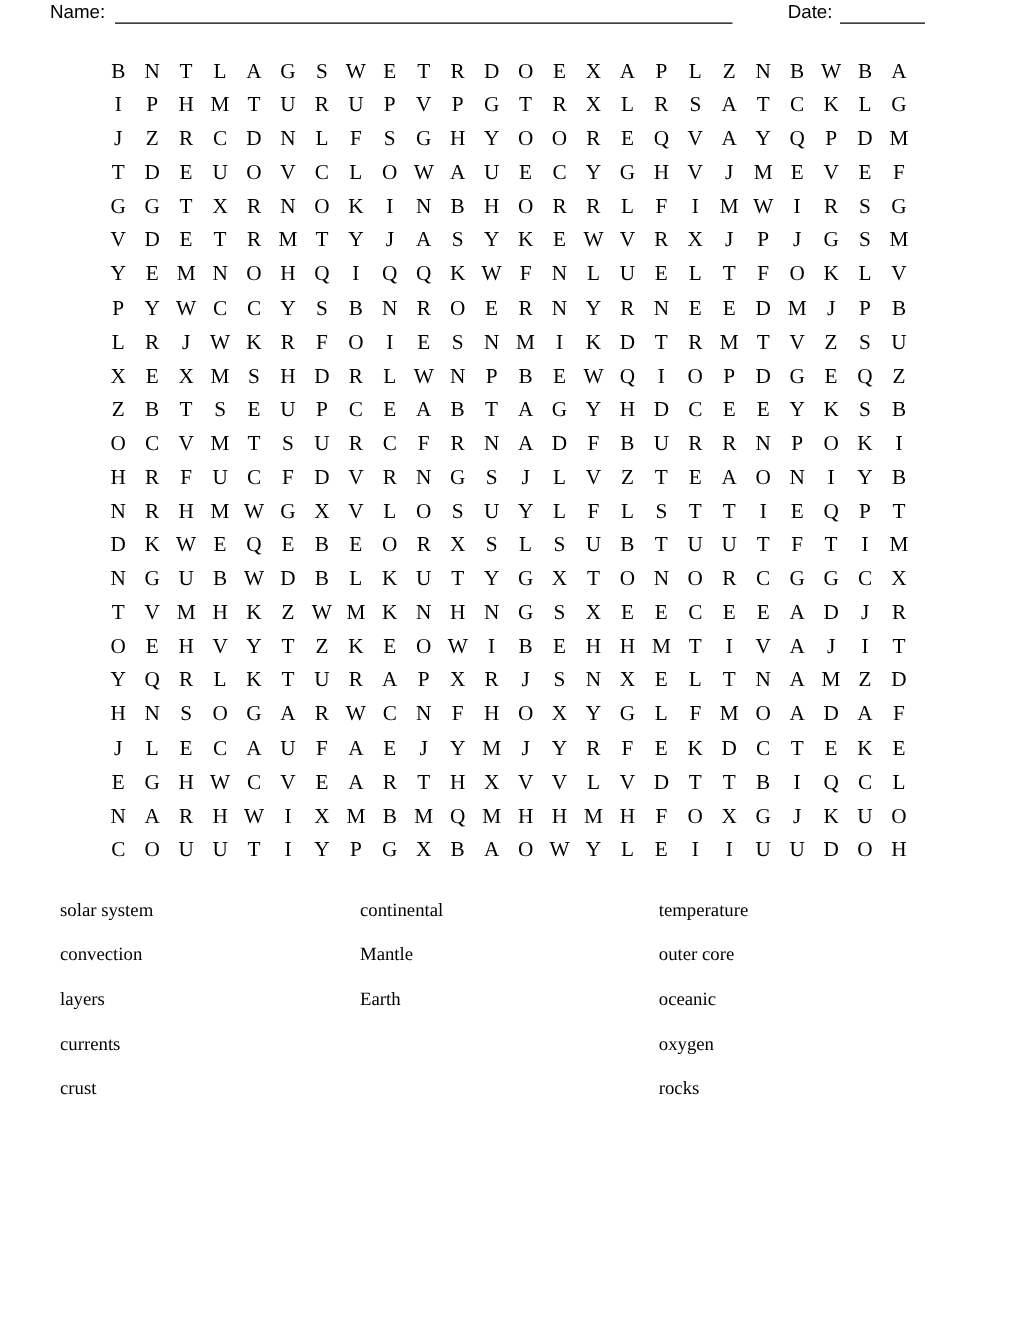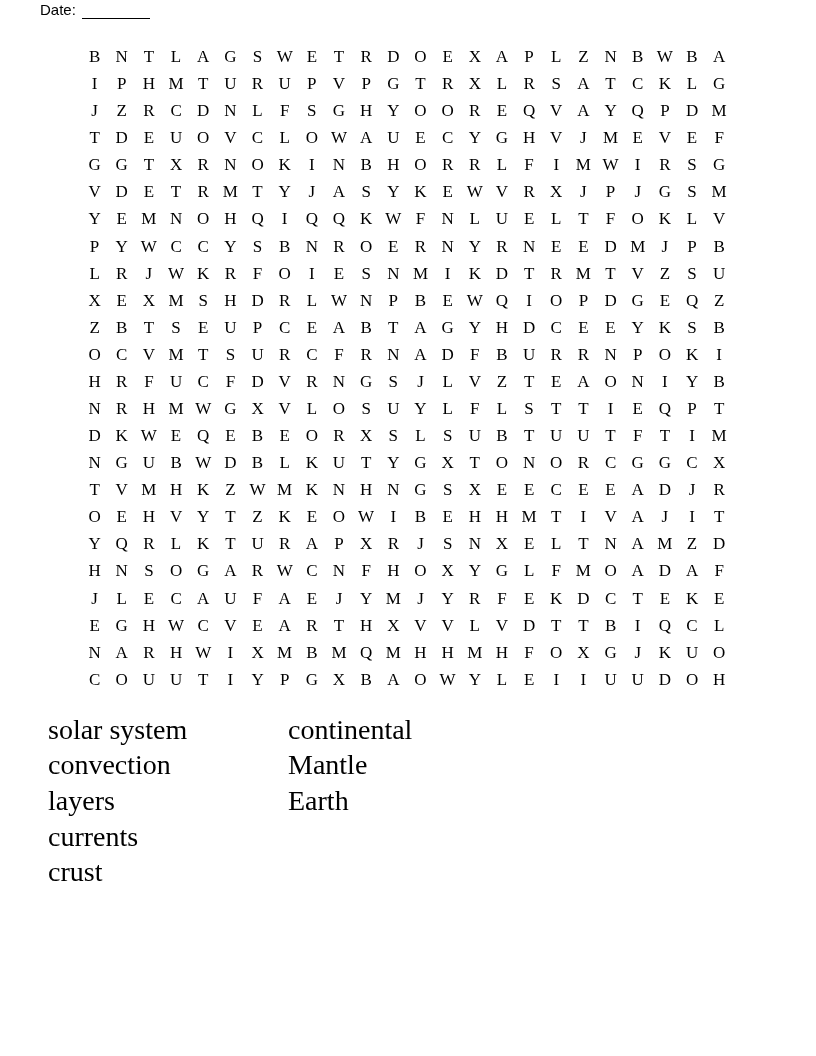--- a/index.html
+++ b/index.html
@@ -64,37 +64,41 @@
     font-family: "Liberation Serif", serif;
     font-size: 17px;
     color: #000000;
   }
   
   .word-list {
     display: flex;
     margin-top: 19px;
     margin-left: 48px;
     font-family: "Liberation Serif", serif;
-    font-size: 28px;
+    font-size: 15px;
   }
   .word-col-1 { width: 240px; }
   .word-col-2 { width: 239px; }
   .word-col-3 { width: 220px; }
   .word {
     height: 35.6px;
     line-height: 35.6px;
     white-space: nowrap;
   }
 </style>
 </head>
 <body>
 
 <div class="page">
 
   <div class="header">
+    <div class="group">
+      <span>Name:</span>
+      <span class="rule name-rule"></span>
+    </div>
     <div class="group">
       <span>Date:</span>
       <span class="rule date-rule"></span>
     </div>
   </div>
 
 
   <div class="grid">
       <div class="grid-row">
         <span class="grid-cell">B</span>
@@ -728,15 +732,22 @@
         <div class="word">convection</div>
         <div class="word">layers</div>
         <div class="word">currents</div>
         <div class="word">crust</div>
       </div>
     <div class="word-col-2">
         <div class="word">continental</div>
         <div class="word">Mantle</div>
         <div class="word">Earth</div>
       </div>
+    <div class="word-col-3">
+        <div class="word">temperature</div>
+        <div class="word">outer core</div>
+        <div class="word">oceanic</div>
+        <div class="word">oxygen</div>
+        <div class="word">rocks</div>
+      </div>
   </div>
 
 </div>
 
 </body></html>

